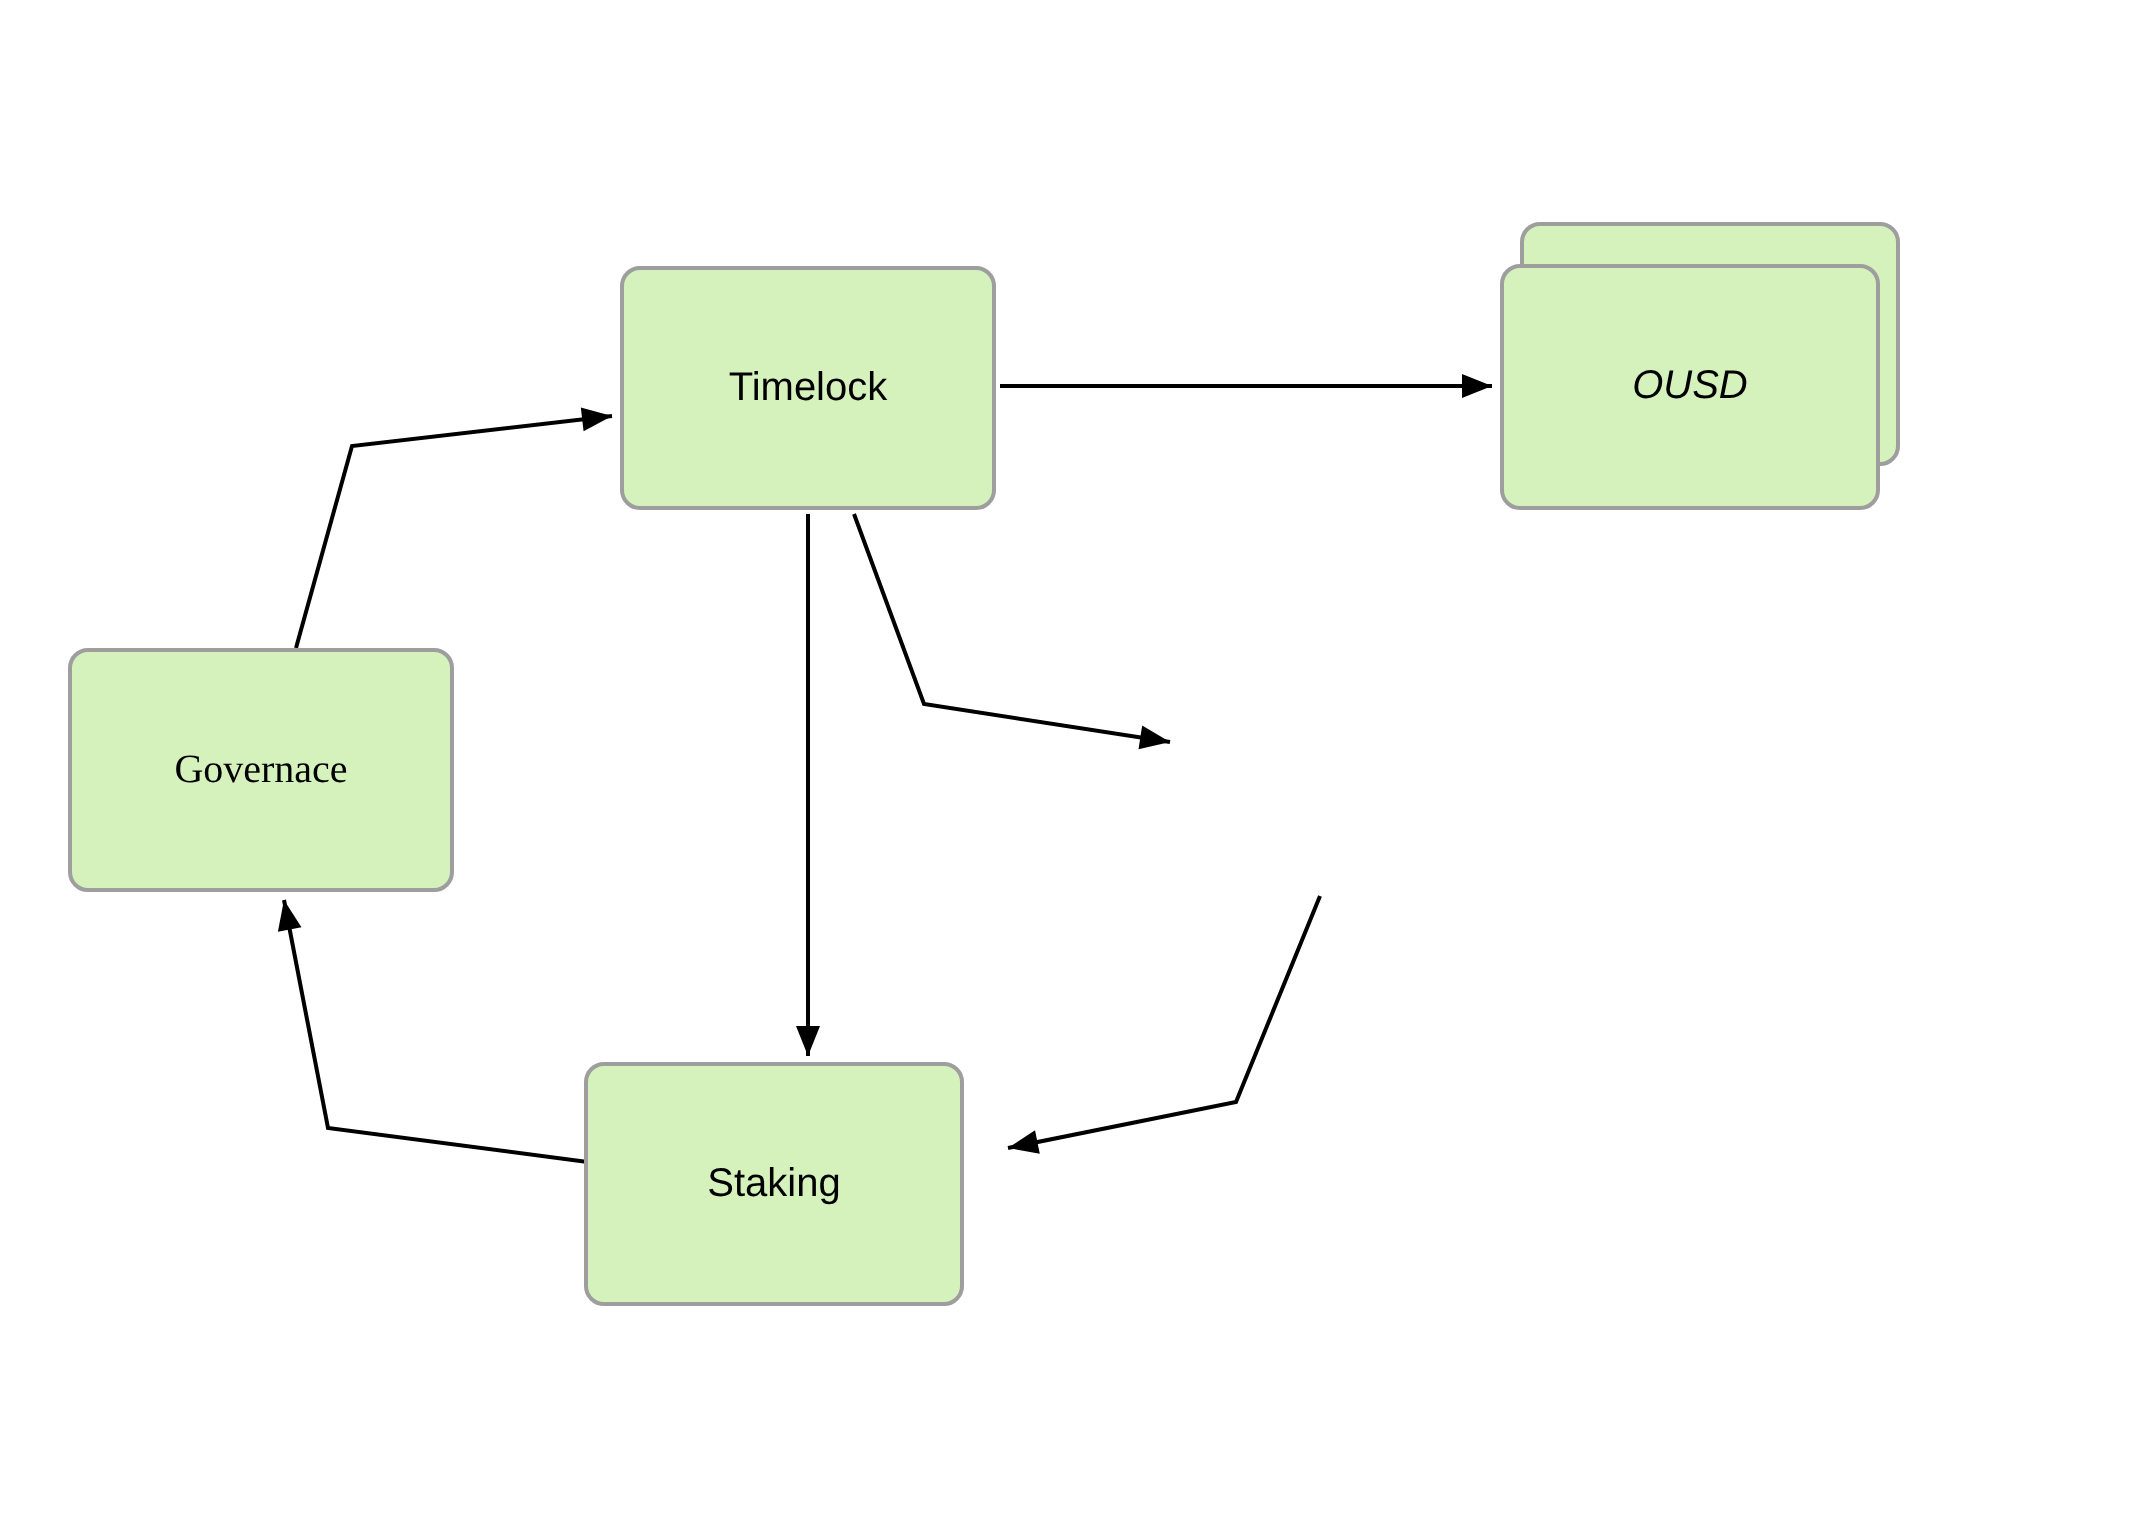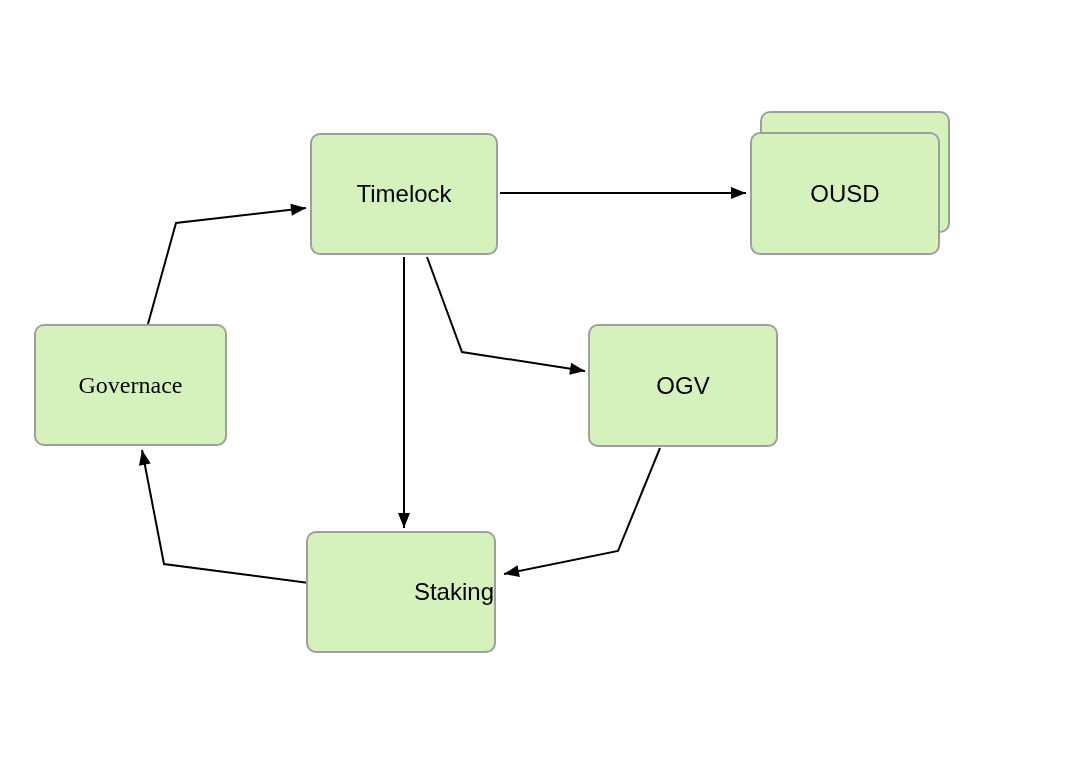--- a/index.html
+++ b/index.html
@@ -23,38 +23,38 @@
   }
   .node {
     position: absolute;
     box-sizing: border-box;
     background: #d6f2bc;
     border: 2px solid #9e9e9e;
     border-radius: 10px;
     display: flex;
     align-items: center;
     justify-content: center;
-    font-size: 24px;
+    font-size: 20px;
     color: #000000;
     text-align: center;
   }
   .node-back {
     position: absolute;
     box-sizing: border-box;
     background: #d6f2bc;
     border: 2px solid #9e9e9e;
     border-radius: 10px;
   }
   
   #node-timelock  { left: 310px; top: 133px; width: 188px; height: 122px; }
   #node-ousd-back { left: 760px; top: 111px; width: 190px; height: 122px; }
-  #node-ousd      { left: 750px; top: 132px; width: 190px; height: 123px; }
+  #node-ousd      { left: 750px; top: 132px; width: 190px; height: 123px; font-style: italic; }
   #node-governace { left: 34px;  top: 324px; width: 193px; height: 122px; font-family: Liberation Serif, serif; }
   #node-ogv       { left: 588px; top: 324px; width: 190px; height: 123px; }
-  #node-staking   { left: 306px; top: 531px; width: 190px; height: 122px; justify-content: flex-end; }
+  #node-staking   { left: 292px; top: 531px; width: 190px; height: 122px; }
   .edge {
     fill: none;
     stroke: #000000;
     stroke-width: 2;
   }
 </style>
 </head>
 <body>
 
 <div class="canvas">
@@ -80,21 +80,18 @@
   </div>
 
   <div class="node" id="node-ousd">
     <span>OUSD</span>
   </div>
 
   <div class="node" id="node-governace">
     <span>Governace</span>
   </div>
 
-  <div class="node" id="node-ogv">
-    <span>OGV</span>
-  </div>
 
   <div class="node" id="node-staking">
     <span>Staking</span>
   </div>
 
 </div>
 
 </body></html>

